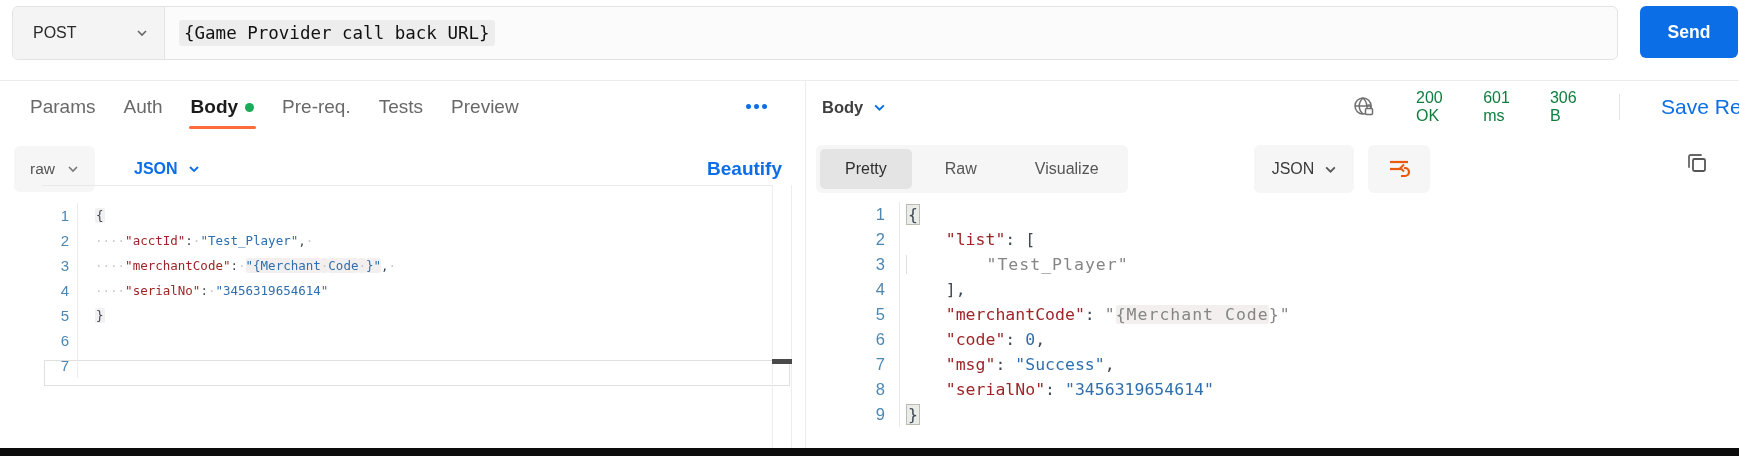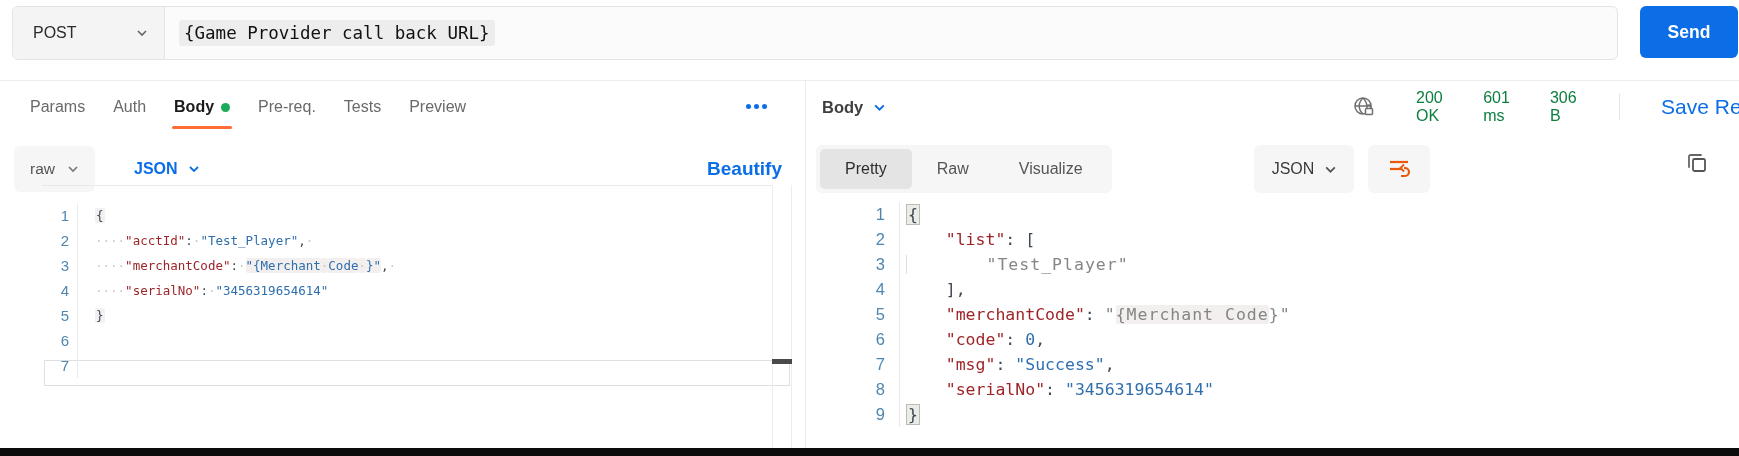--- a/index.html
+++ b/index.html
@@ -28,21 +28,21 @@
   .urlbox .hl{background:#ededed;border-radius:3px;padding:3px 5px}
   .send{left:1640px;top:6px;width:98px;height:52px;background:var(--blue);
     color:#fff;font-weight:bold;font-size:17.5px;border:none;border-radius:6px;
     font-family:inherit;cursor:pointer}
 
   .hsep{left:0;top:80px;width:1739px;height:1px;background:#ececec}
   .vsep{left:805px;top:81px;width:1px;height:367px;background:#ececec}
 
   
   .reqtabs{left:30px;top:84px;height:46px;display:flex;gap:28px;align-items:center;
-    font-size:16px;color:var(--gray)}
+    font-size:19px;color:var(--gray)}
   .tab{position:relative;height:46px;display:flex;align-items:center;gap:7px;
     cursor:pointer;white-space:nowrap}
   .tab .cnt{color:var(--green)}
   .tab.active{color:#1b1b1b;font-weight:bold}
   .tab.active::after{content:"";position:absolute;left:-2px;right:-2px;bottom:1px;
     height:3px;background:var(--orange);border-radius:2px}
   .gdot{width:9px;height:9px;border-radius:50%;background:#1bab5a}
   .more{left:736px;top:89px;width:40px;height:34px;display:flex;align-items:center;
     justify-content:center;gap:3px;cursor:pointer}
   .more i{width:5px;height:5px;border-radius:50%;background:var(--blue);display:block}
@@ -60,21 +60,21 @@
   .respbody{left:822px;top:84px;height:46px;display:flex;align-items:center;gap:10px;
     font-size:16.5px;color:#3f3f3f;font-weight:bold;cursor:pointer}
   .status{left:1352px;top:84px;height:46px;display:flex;align-items:center;gap:40px;
     font-size:16px;color:var(--green)}
   .status .ic{color:#6f6f6f;display:flex}
   .stat-sep{width:1px;height:26px;background:#e3e3e3;margin:0 2px}
   .saveresp{color:var(--blue);font-weight:normal;font-size:21px;white-space:nowrap;cursor:pointer}
 
   
   .segwrap{left:816px;top:145px;height:48px;background:#f6f6f6;border-radius:6px;
-    display:flex;align-items:flex-end;padding:4px;gap:0;font-size:16px;color:#555}
+    display:flex;align-items:flex-end;padding:4px;gap:8px;font-size:16px;color:#555}
   .seg{padding:0 25px;height:40px;display:flex;align-items:center;border-radius:5px;cursor:pointer}
   .seg.active{background:#e4e4e4;color:#2e2e2e}
   .jsonbtn{left:1254px;top:145px;height:48px;width:100px;background:#f6f6f6;border-radius:6px;
     display:flex;align-items:center;justify-content:center;gap:10px;font-size:16px;
     color:#3a3a3a;cursor:pointer}
   .wrapbtn{left:1368px;top:145px;height:48px;width:62px;background:#f6f6f6;border-radius:6px;
     display:flex;align-items:center;justify-content:center;cursor:pointer}
   .copybtn{left:1682px;top:150px;width:30px;height:30px;display:flex;align-items:center;
     justify-content:center;cursor:pointer;color:#555}
 

